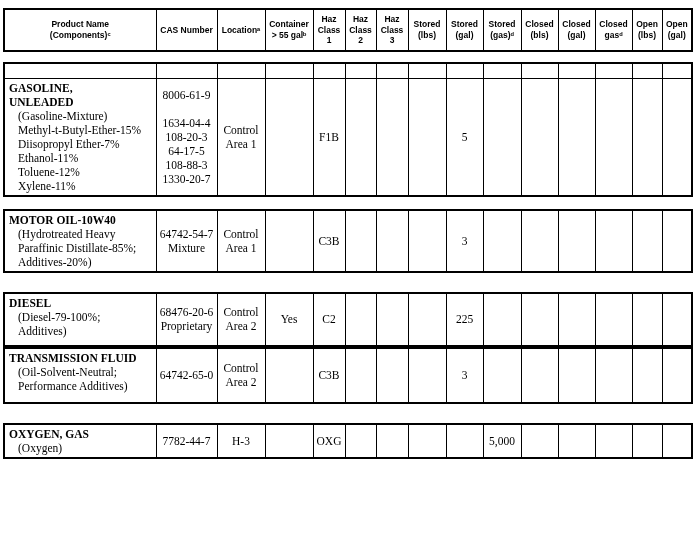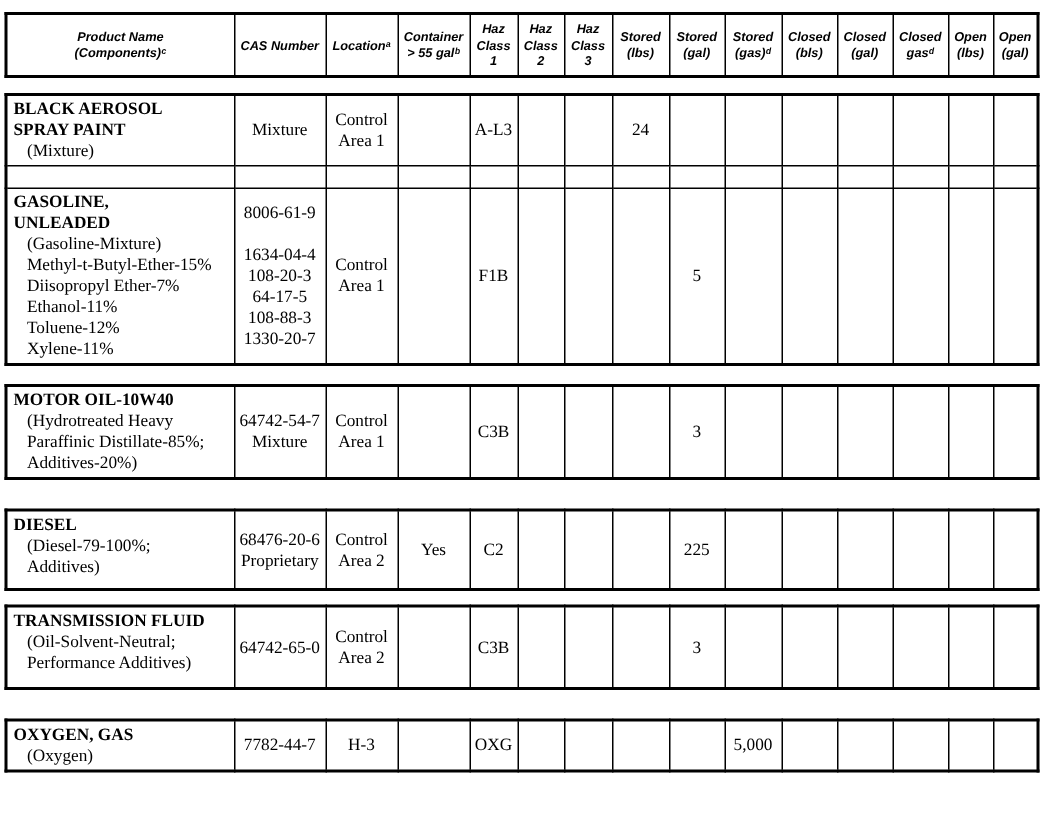--- a/index.html
+++ b/index.html
@@ -69,21 +69,21 @@
         <col style="width: 38px;">
         <col style="width: 37px;">
         <col style="width: 38px;">
         <col style="width: 37px;">
         <col style="width: 37px;">
         <col style="width: 37px;">
         <col style="width: 30px;">
         <col style="width: 30px;">
       </colgroup>
       <tbody>
-        <tr style="height: 42px; font-style: italic;">
+        <tr style="height: 42px;">
           <th class="hdr">Product Name
 (Components)ᶜ</th>
           <th class="hdr">CAS Number</th>
           <th class="hdr">Locationᵃ</th>
           <th class="hdr">Container
 &gt; 55 galᵇ</th>
           <th class="hdr">Haz
 Class
 1</th>
           <th class="hdr">Haz
@@ -123,39 +123,20 @@
         <col style="width: 38px;">
         <col style="width: 37px;">
         <col style="width: 38px;">
         <col style="width: 37px;">
         <col style="width: 37px;">
         <col style="width: 37px;">
         <col style="width: 30px;">
         <col style="width: 30px;">
       </colgroup>
       <tbody>
-        <tr style="height: 46px;">
-          <td class="cell name-cell"><div class="pname">BLACK AEROSOL
-SPRAY PAINT</div><div class="pcomp">(Mixture)</div></td>
-          <td class="cell">Mixture</td>
-          <td class="cell">Control
-Area 1</td>
-          <td class="cell"></td>
-          <td class="cell">A-L3</td>
-          <td class="cell"></td>
-          <td class="cell"></td>
-          <td class="cell">24</td>
-          <td class="cell"></td>
-          <td class="cell"></td>
-          <td class="cell"></td>
-          <td class="cell"></td>
-          <td class="cell"></td>
-          <td class="cell"></td>
-          <td class="cell"></td>
-        </tr>
         <tr style="height: 15px;">
           <td class="spacer-cell"></td>
           <td class="spacer-cell"></td>
           <td class="spacer-cell"></td>
           <td class="spacer-cell"></td>
           <td class="spacer-cell"></td>
           <td class="spacer-cell"></td>
           <td class="spacer-cell"></td>
           <td class="spacer-cell"></td>
           <td class="spacer-cell"></td>
@@ -233,21 +214,21 @@
           <td class="cell">3</td>
           <td class="cell"></td>
           <td class="cell"></td>
           <td class="cell"></td>
           <td class="cell"></td>
           <td class="cell"></td>
           <td class="cell"></td>
         </tr>
       </tbody>
     </table>
-    <table class="block" style="margin-bottom: 9px;">
+    <table class="block" style="">
       <colgroup>
         <col style="width: 152px;">
         <col style="width: 61px;">
         <col style="width: 48px;">
         <col style="width: 48px;">
         <col style="width: 32px;">
         <col style="width: 31px;">
         <col style="width: 32px;">
         <col style="width: 38px;">
         <col style="width: 37px;">

